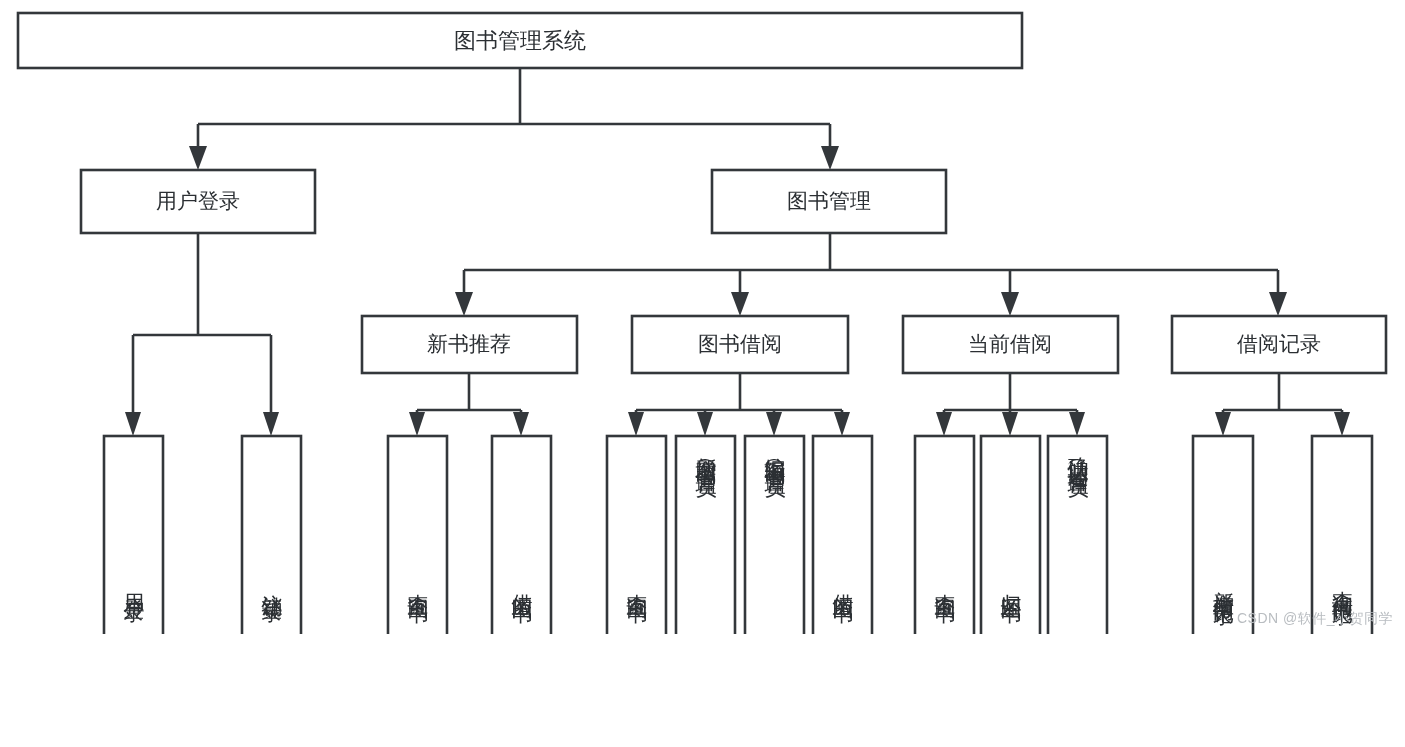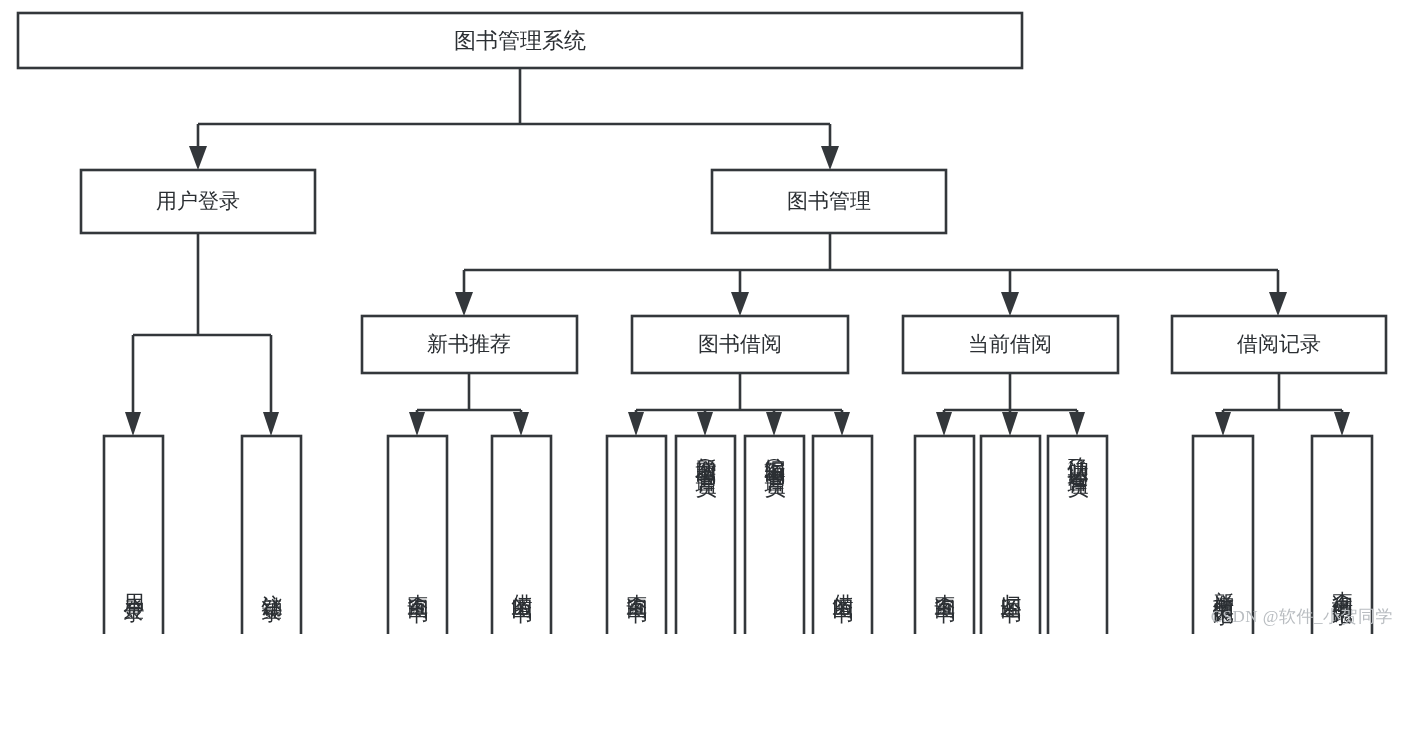--- a/index.html
+++ b/index.html
@@ -68,22 +68,22 @@
     line-height: 1;
     letter-spacing: 3px;
     color: #2b2f33;
     white-space: nowrap;
     text-align: center;
   }
   .watermark {
     position: absolute;
     right: 12px;
     bottom: 6px;
-    font-family: Liberation Serif, serif;
-    font-size: 17px;
+    font-family: Liberation Sans, sans-serif;
+    font-size: 14px;
     color: #b9bdc1;
     letter-spacing: 0.5px;
     white-space: nowrap;
   }
 </style>
 </head>
 <body>
 
 <div id="diagram-root">
 

